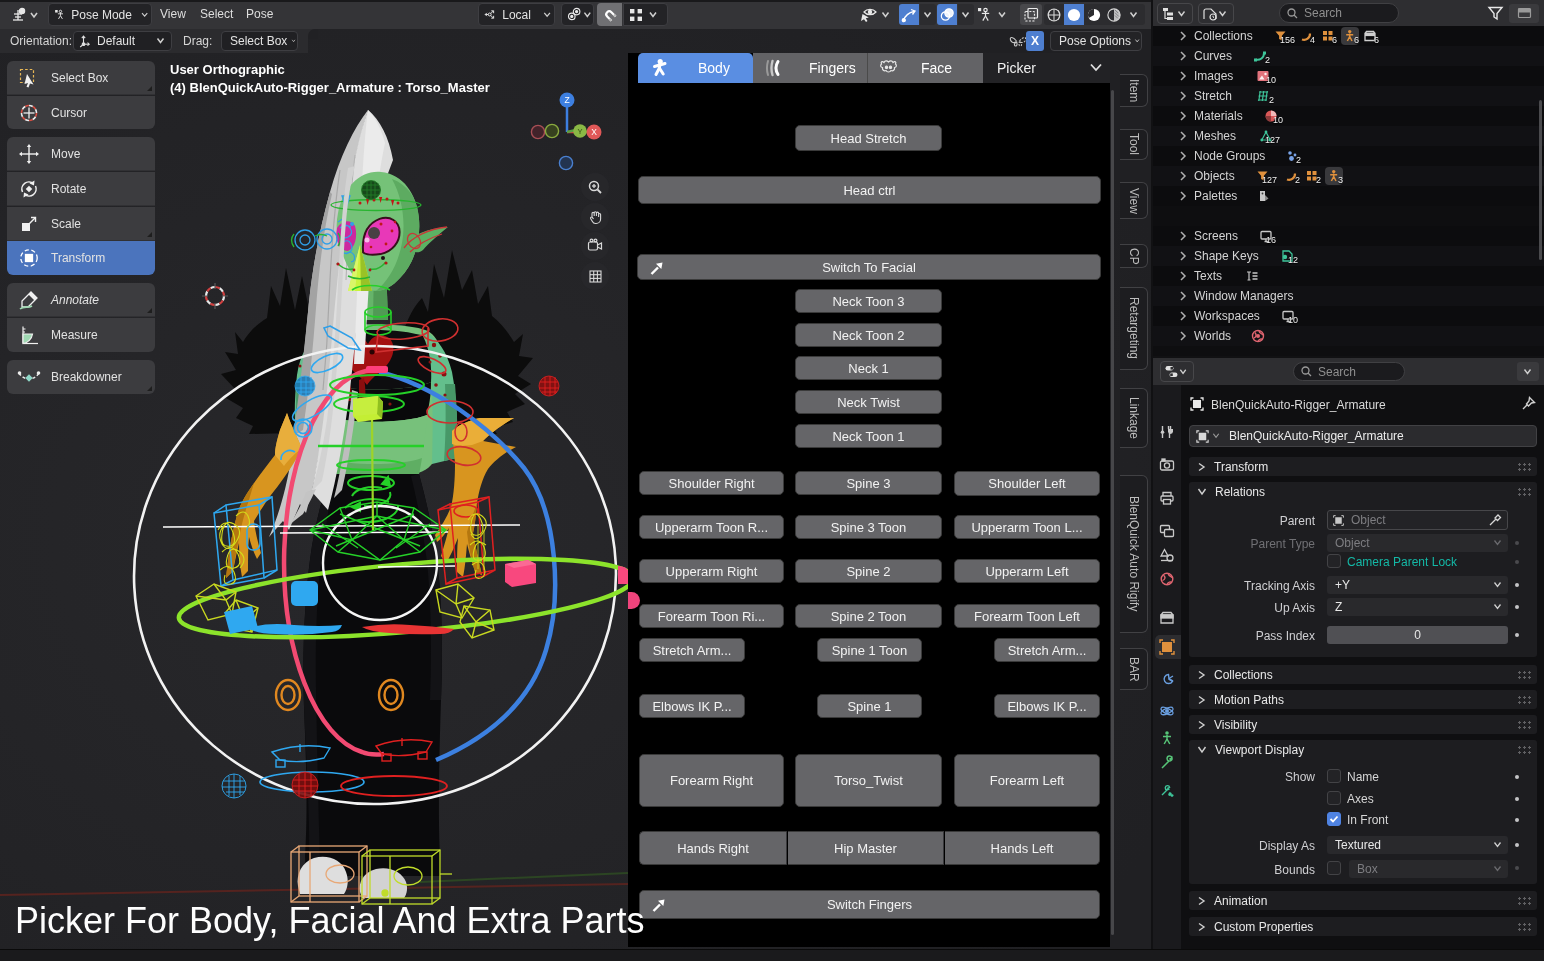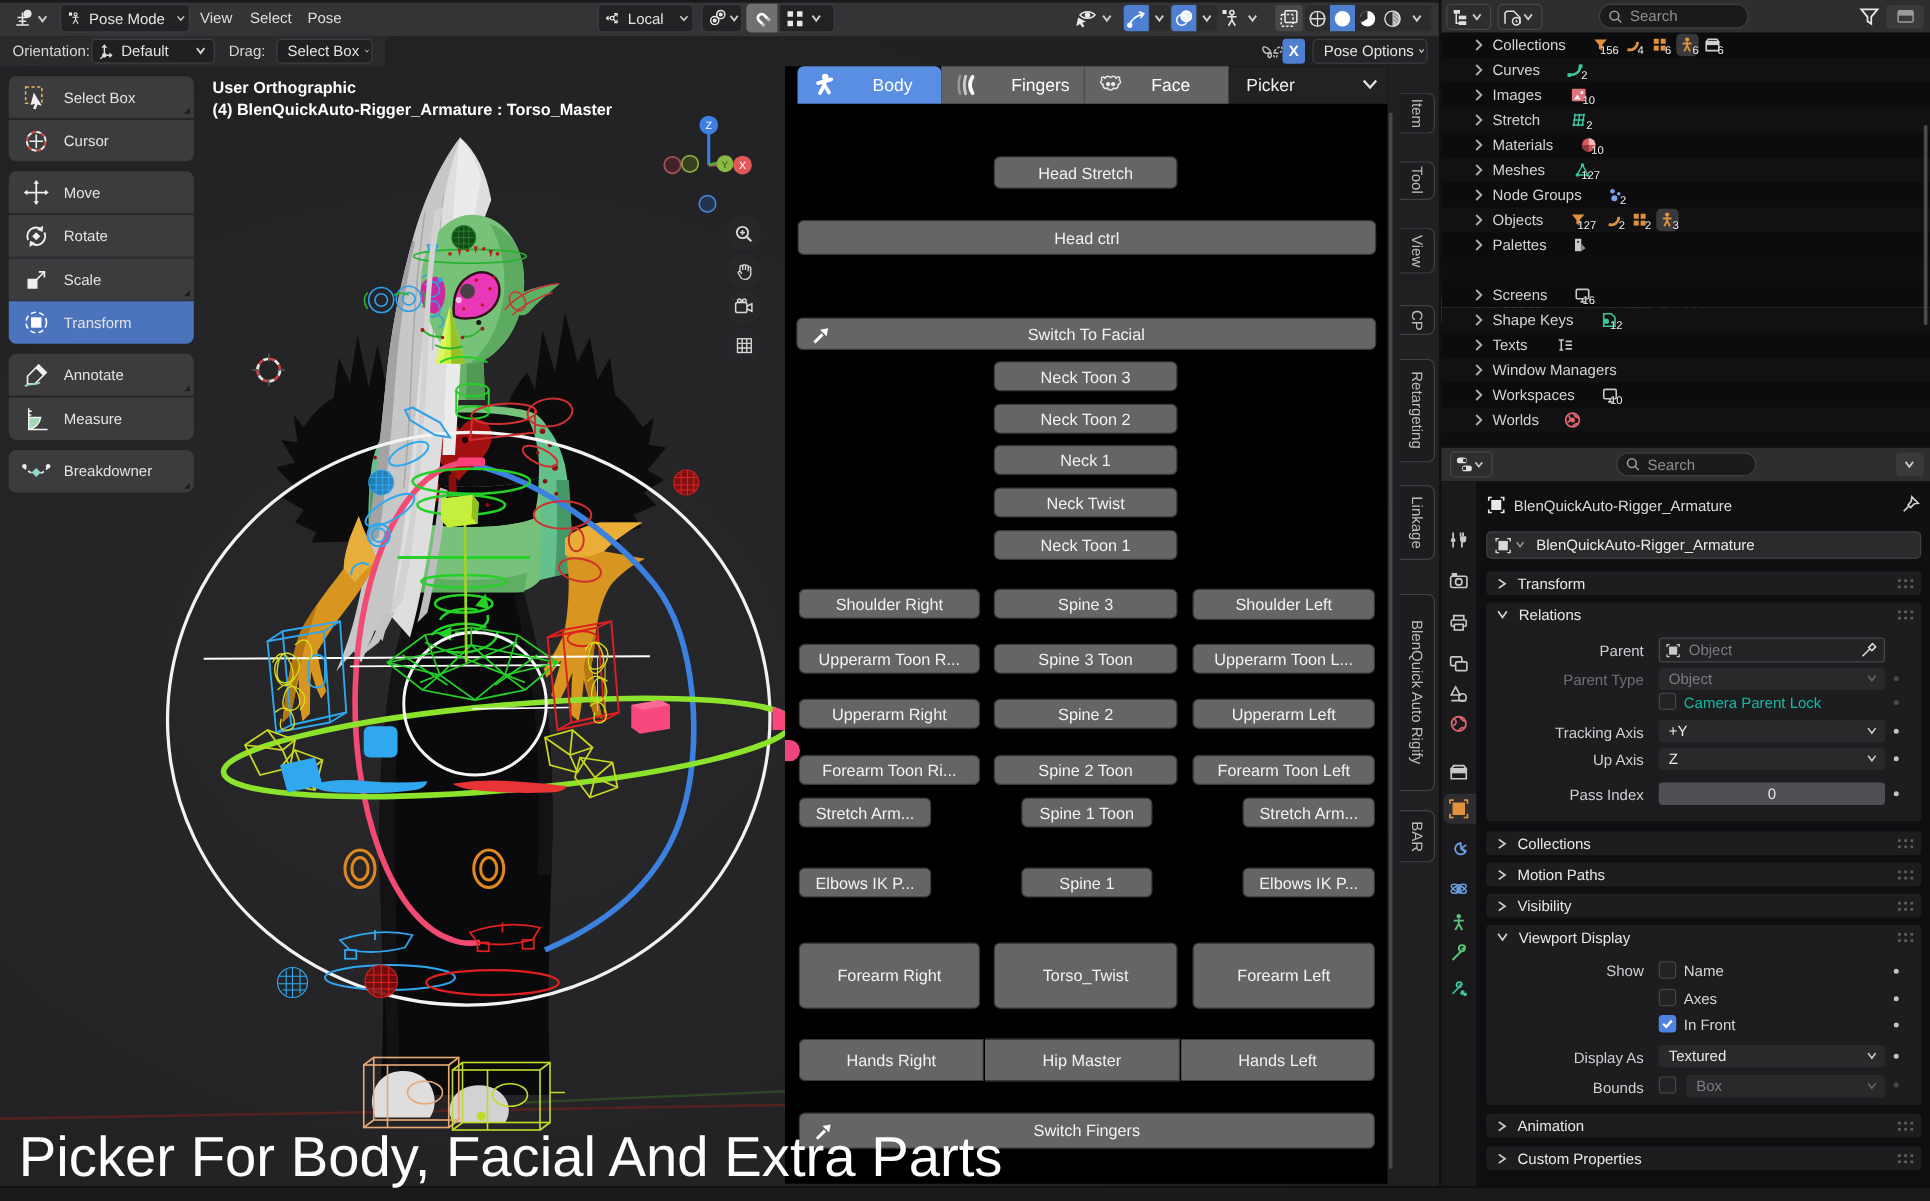--- a/index.html
+++ b/index.html
@@ -415,21 +415,21 @@
             <line x1="9.4" y1="2" x2="9.4" y2="13"></line>
           </g>
         </svg>
     </div>
   </div>
 
   <div class="abs" style="left:170px; top:33px; color:#ffffff; font-size:13px; font-weight:bold;">User Orthographic</div>
   <div class="abs" style="left:170px; top:51px; color:#ffffff; font-size:13px; font-weight:bold;">(4) BlenQuickAuto-Rigger_Armature : Torso_Master</div>
 </div>
 
-<div class="abs" style="left:15px; top:902px; color:#fdfdfd; font-size:45px; line-height:1.08; z-index:60;">Picker For Body, Facial And Extra Parts</div>
+<div class="abs" style="left:15px; top:902px; color:#fdfdfd; font-size:36px; line-height:1.08; z-index:60;">Picker For Body, Facial And Extra Parts</div>
 
 <div class="abs" style="left:0px; top:0px; width:1151px; height:2px; background:#19191b; z-index:5;"></div>
 <div class="abs" id="row1" style="left:0px; top:0px; width:1151px; height:29px; background:#343437; color:#dedede; font-size:12px;">
 
   <div class="abs" style="left:6px; top:3px; width:38px; height:23px; display:flex; align-items:center; justify-content:center;">
     <svg width="30" height="18" viewBox="0 0 30 18">
       <g stroke="#e8e8e8" stroke-width="1.3" fill="none">
         <line x1="3" y1="14" x2="13" y2="14"></line>
           <line x1="8" y1="14" x2="8" y2="4"></line>
         <line x1="4" y1="8" x2="12" y2="8"></line>
@@ -742,21 +742,21 @@
     <div class="ic">
         <svg width="22" height="22" viewBox="0 0 22 22">
           <g fill="none" stroke="#ffffff" stroke-width="1.3">
             <circle cx="11" cy="11" r="8.2" stroke-dasharray="4.2 2.6"></circle>
             <rect x="7.5" y="7.5" width="7" height="7" fill="#ffffff"></rect>
           </g>
         </svg>
       </div>Transform
   </div>
 
-  <div class="tool corner" style="top:222px; border-radius:6px 6px 0 0; border-bottom:1px solid #313134;">
+  <div class="tool corner" style="top:222px; border-radius:6px 6px 0 0; border-bottom:1px solid #313134;font-style:italic;">
     <div class="ic">
         <svg width="22" height="22" viewBox="0 0 22 22">
           <path d="M13 3 L19 9 L10 18 L4 18 L4 12 Z" fill="none" stroke="#f0f0f0" stroke-width="1.3"></path>
           <path d="M13 3 L19 9 L16.5 11.5 L10.5 5.5 Z" fill="#f0f0f0"></path>
           <path d="M2 20 C6 16.5 10 19.5 14 17" stroke="#9fd8b2" stroke-width="1.6" fill="none"></path>
         </svg>
       </div>Annotate
   </div>
   <div class="tool" style="top:257px; border-radius:0 0 6px 6px; height:34px;">
     <div class="ic">

